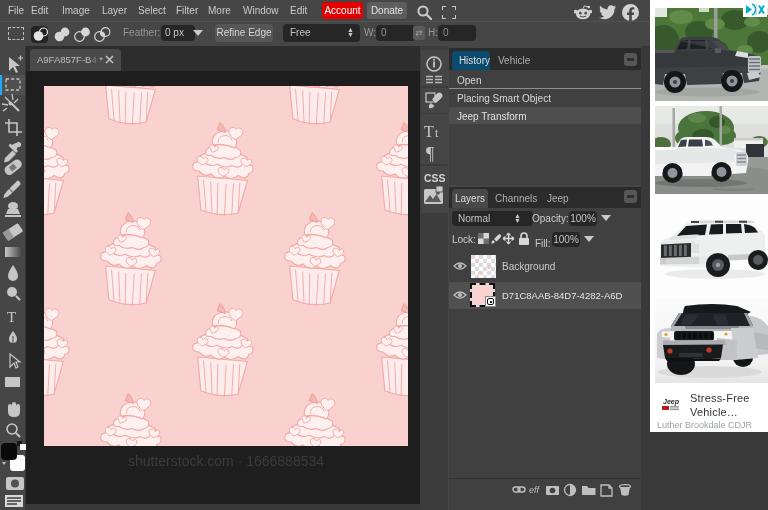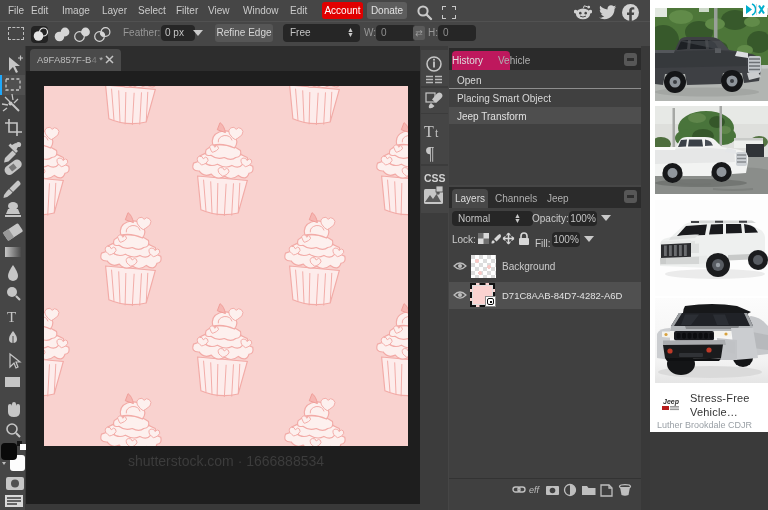--- a/index.html
+++ b/index.html
@@ -10,21 +10,21 @@
 </style></head>
 <body>
 
 <div class="abs" id="menubar" style="left:0;top:0;width:768px;height:21px;background:#464646"></div>
 <div class="abs txt" style="left:8px;top:5px">File</div>
 <div class="abs txt" style="left:31px;top:5px">Edit</div>
 <div class="abs txt" style="left:62px;top:5px">Image</div>
 <div class="abs txt" style="left:102px;top:5px">Layer</div>
 <div class="abs txt" style="left:138px;top:5px">Select</div>
 <div class="abs txt" style="left:176px;top:5px">Filter</div>
-<div class="abs txt" style="left:208px;top:5px">View</div>
+<div class="abs txt" style="left:208px;top:5px">More</div>
 <div class="abs txt" style="left:243px;top:5px">Window</div>
 <div class="abs txt" style="left:290px;top:5px">Edit</div>
 <div class="abs" style="left:322px;top:2px;width:41px;height:17px;background:#e00000;border-radius:3px;color:#fff;font-size:10px;text-align:center;line-height:17px">Account</div>
 <div class="abs" style="left:367px;top:2px;width:40px;height:17px;background:#5d5d5d;border-radius:3px;color:#e2e2e2;font-size:10px;text-align:center;line-height:17px">Donate</div>
 
 <svg class="abs" style="left:416px;top:4px" width="17" height="17" viewBox="0 0 17 17">
     <circle cx="7" cy="7" r="4.6" fill="none" stroke="#c9c9c9" stroke-width="2"></circle>
     <line x1="10.5" y1="10.5" x2="15" y2="15" stroke="#c9c9c9" stroke-width="2.4" stroke-linecap="round"></line>
   </svg>
 
@@ -263,21 +263,21 @@
 <rect x="4" y="143" width="19" height="15" rx="1.5" fill="#c6c6c6"></rect>
     <path d="M5,156 l5,-7 3,4 3.5,-5 4.5,8 Z" fill="#5a5a5a"></path>
     <circle cx="18" cy="147" r="1.8" fill="#5a5a5a"></circle>
     <rect x="16" y="140" width="7" height="6" fill="#c6c6c6" stroke="#464646" stroke-width="0.8"></rect>
 </svg>
 
 <div class="abs" style="left:641px;top:46px;width:9px;height:464px;background:#393939"></div>
 
 <div class="abs" id="history" style="left:449px;top:48px;width:192px;height:137px;background:#404040"></div>
 <div class="abs" style="left:449px;top:48px;width:192px;height:22px;background:#2b2b2b"></div>
-<div class="abs" style="left:452px;top:51px;width:58px;height:19px;background:#be185d;border-radius:4px 4px 0 0;color:#dedede;font-size:10px;text-align:left;line-height:19px">History</div>
+<div class="abs" style="left:452px;top:51px;width:38px;height:19px;background:#0c4a6e;border-radius:4px 4px 0 0;color:#dedede;font-size:10px;text-align:right;line-height:19px">History</div>
 <div class="abs txt" style="left:498px;top:55px;color:#b0b0b0">Vehicle</div>
 <div class="abs" style="left:624px;top:53px;width:13px;height:13px;background:#575757;border-radius:3px"></div>
 <div class="abs" style="left:627px;top:58px;width:7px;height:3px;background:#2e2e2e"></div>
 <div class="abs txt" style="left:457px;top:75px;color:#d8d8d8">Open</div>
 <div class="abs" style="left:449px;top:88px;width:192px;height:1px;background:#8e8e8e"></div>
 <div class="abs txt" style="left:457px;top:93px;color:#d8d8d8">Placing Smart Object</div>
 <div class="abs" style="left:449px;top:107px;width:192px;height:17px;background:#4e4e4e"></div>
 <div class="abs txt" style="left:457px;top:111px;color:#e0e0e0">Jeep Transform</div>
 
 <div class="abs" id="layers" style="left:449px;top:187px;width:192px;height:323px;background:#404040"></div>

